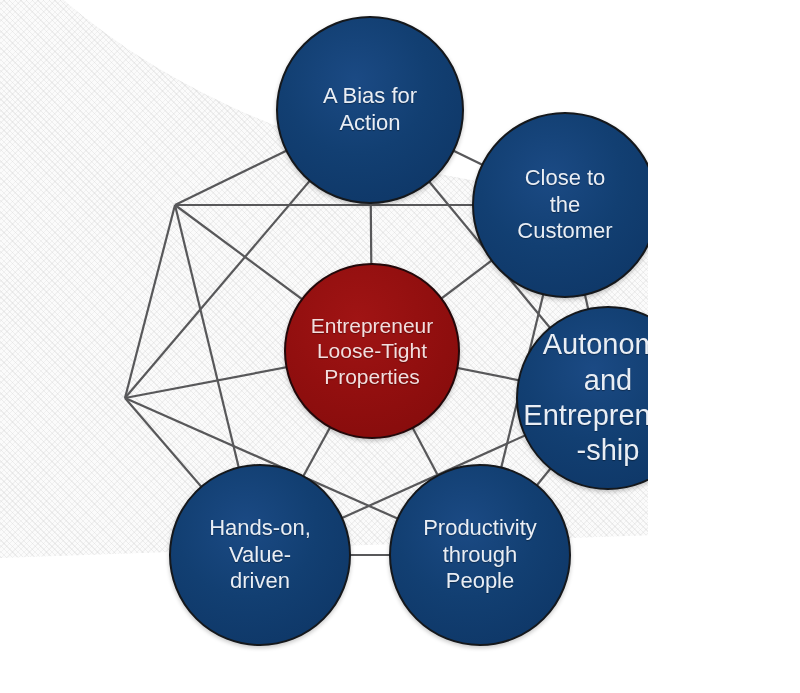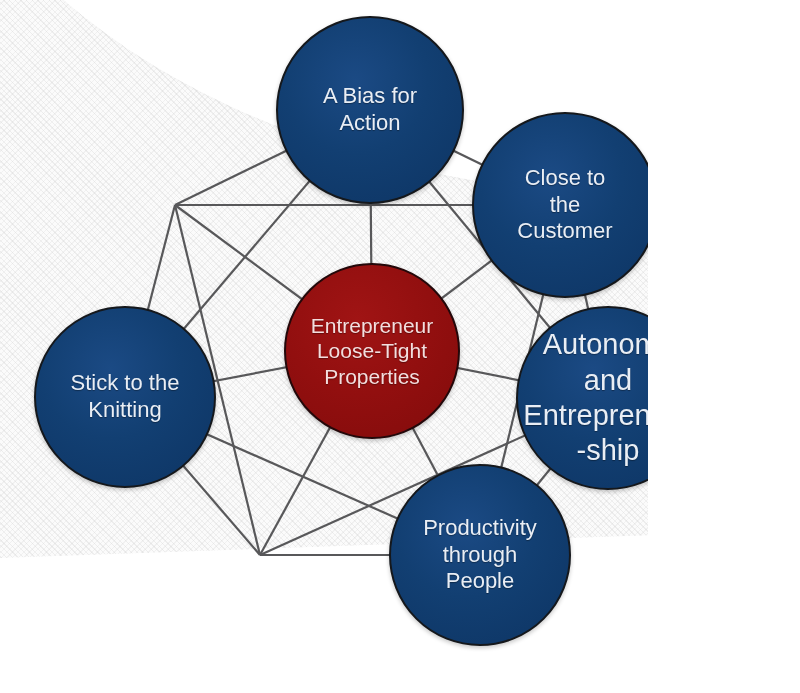--- a/index.html
+++ b/index.html
@@ -164,25 +164,26 @@
 Entrepreneur
 -ship</span>
   </div>
 
   <div class="node blue n-botright">
     <span class="label">Productivity
 through
 People</span>
   </div>
 
+  <div class="node blue n-botleft">
+    <span class="label">Hands-on,
+Value-
+driven</span>
+  </div>
 
-  <div class="node blue n-left">
-    <span class="label">Stick to the
-Knitting</span>
-  </div>
 
 
   <div class="node red n-center">
     <span class="label">Entrepreneur
 Loose-Tight
 Properties</span>
   </div>
 
 </div>
 

